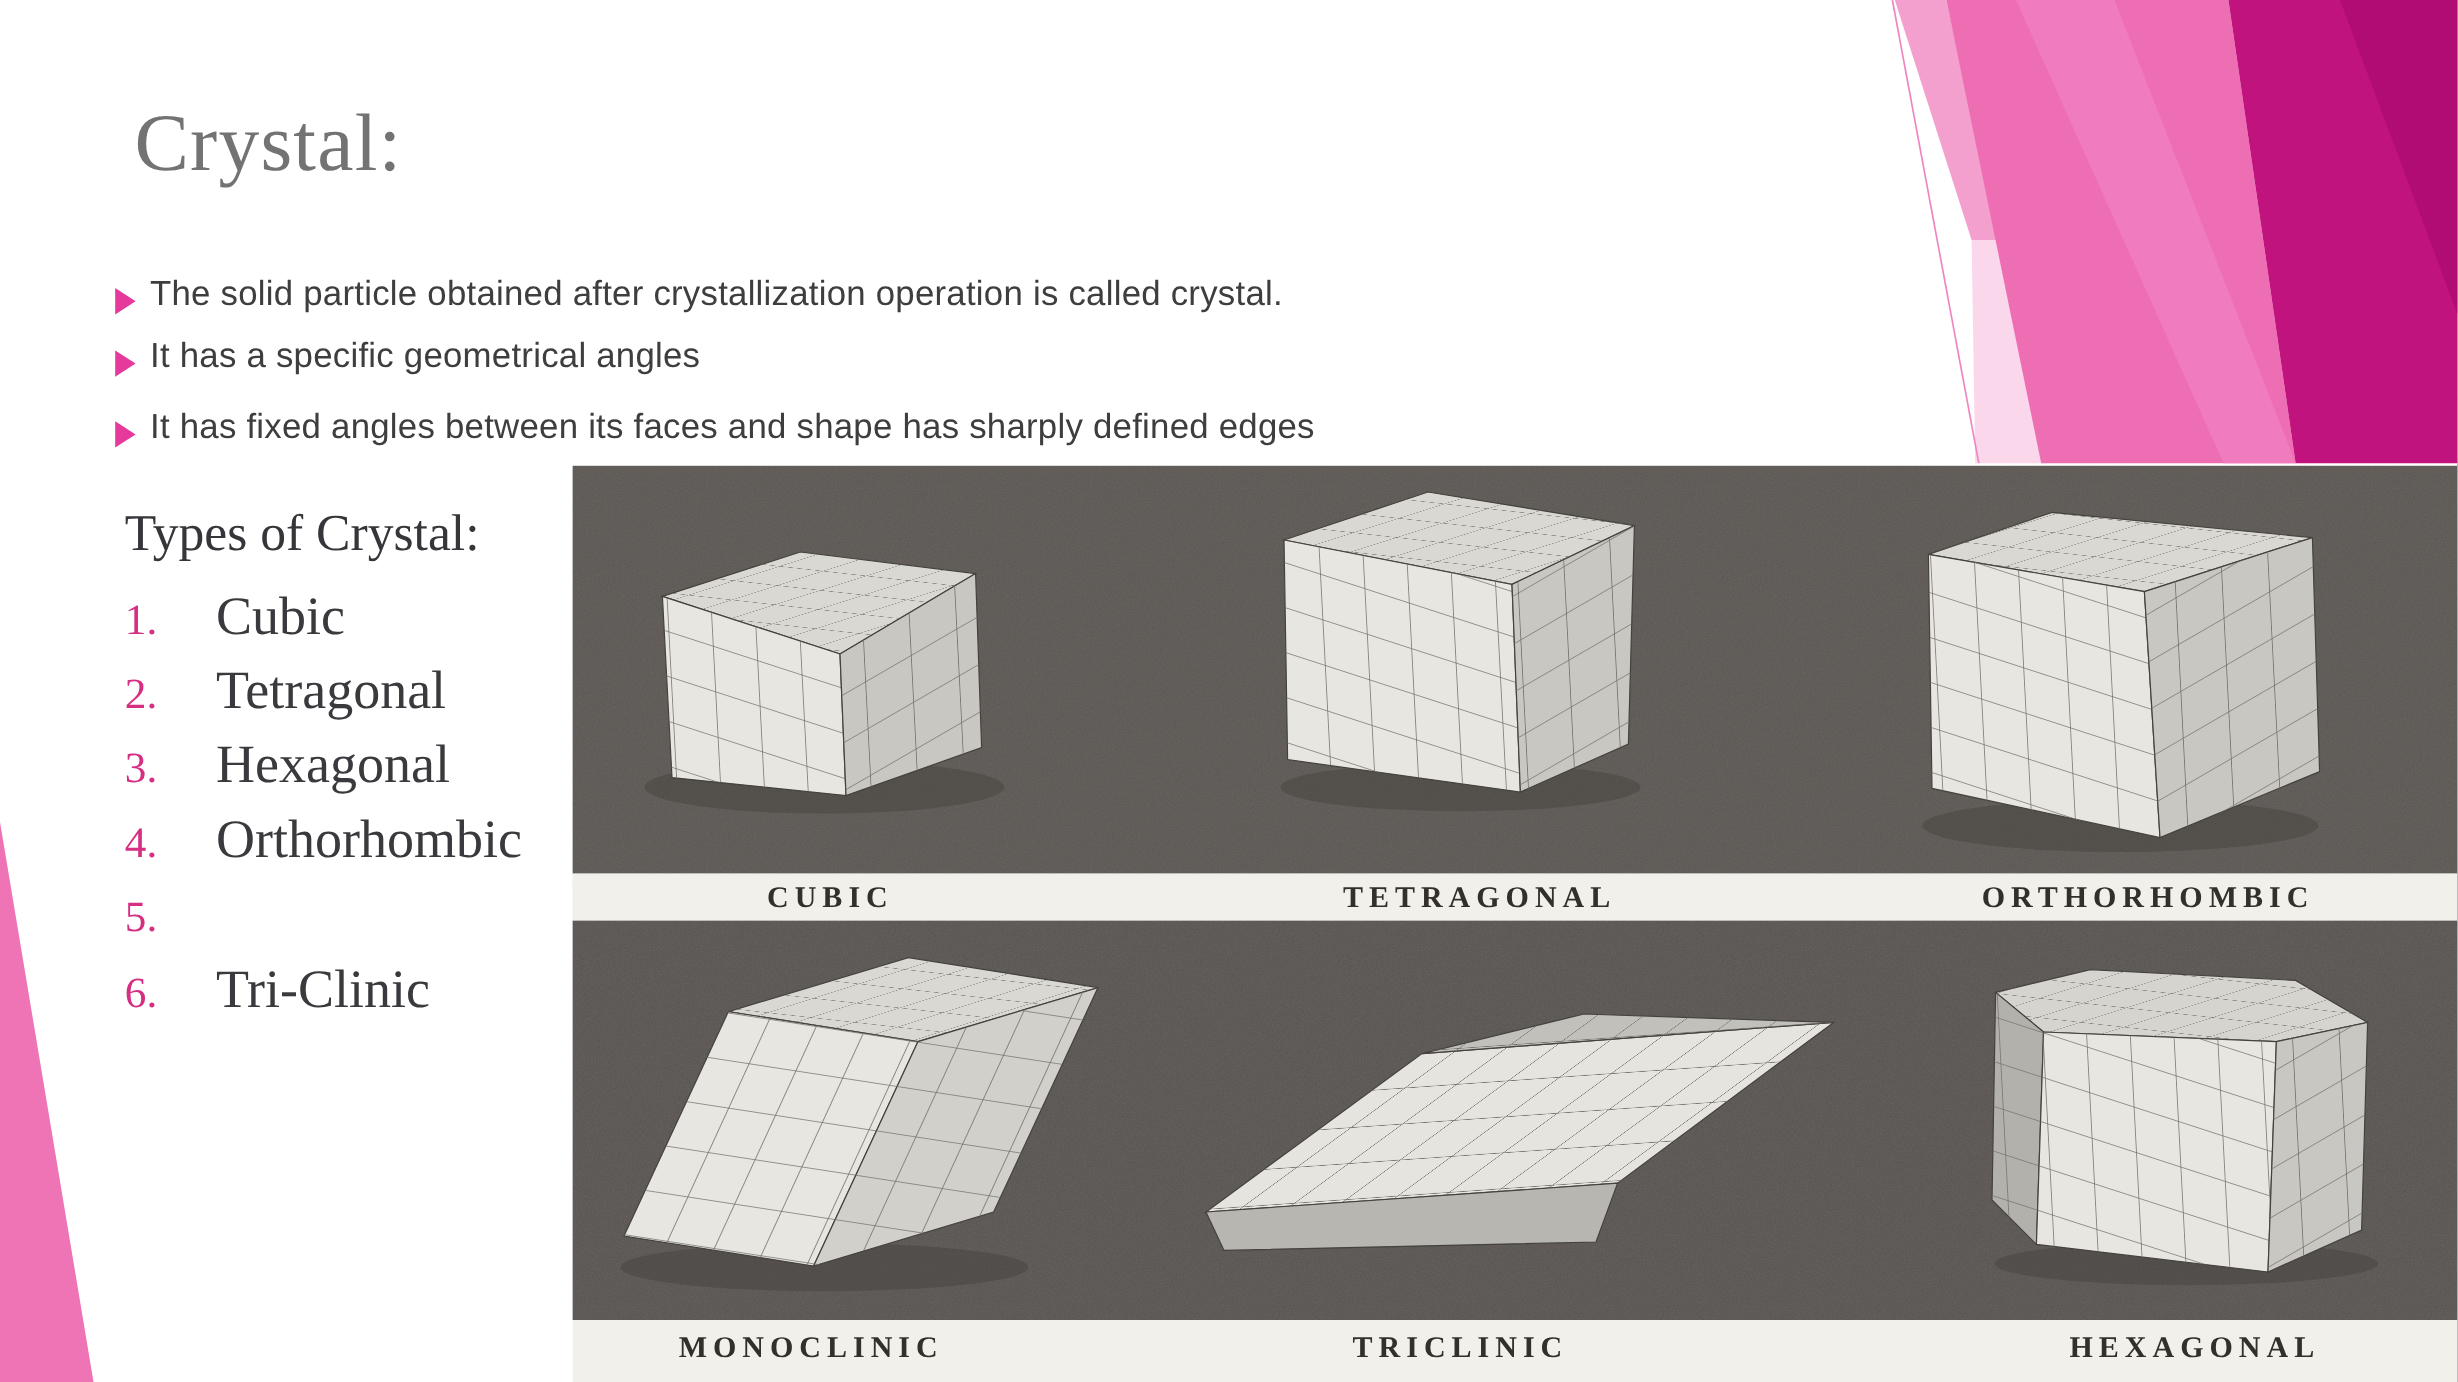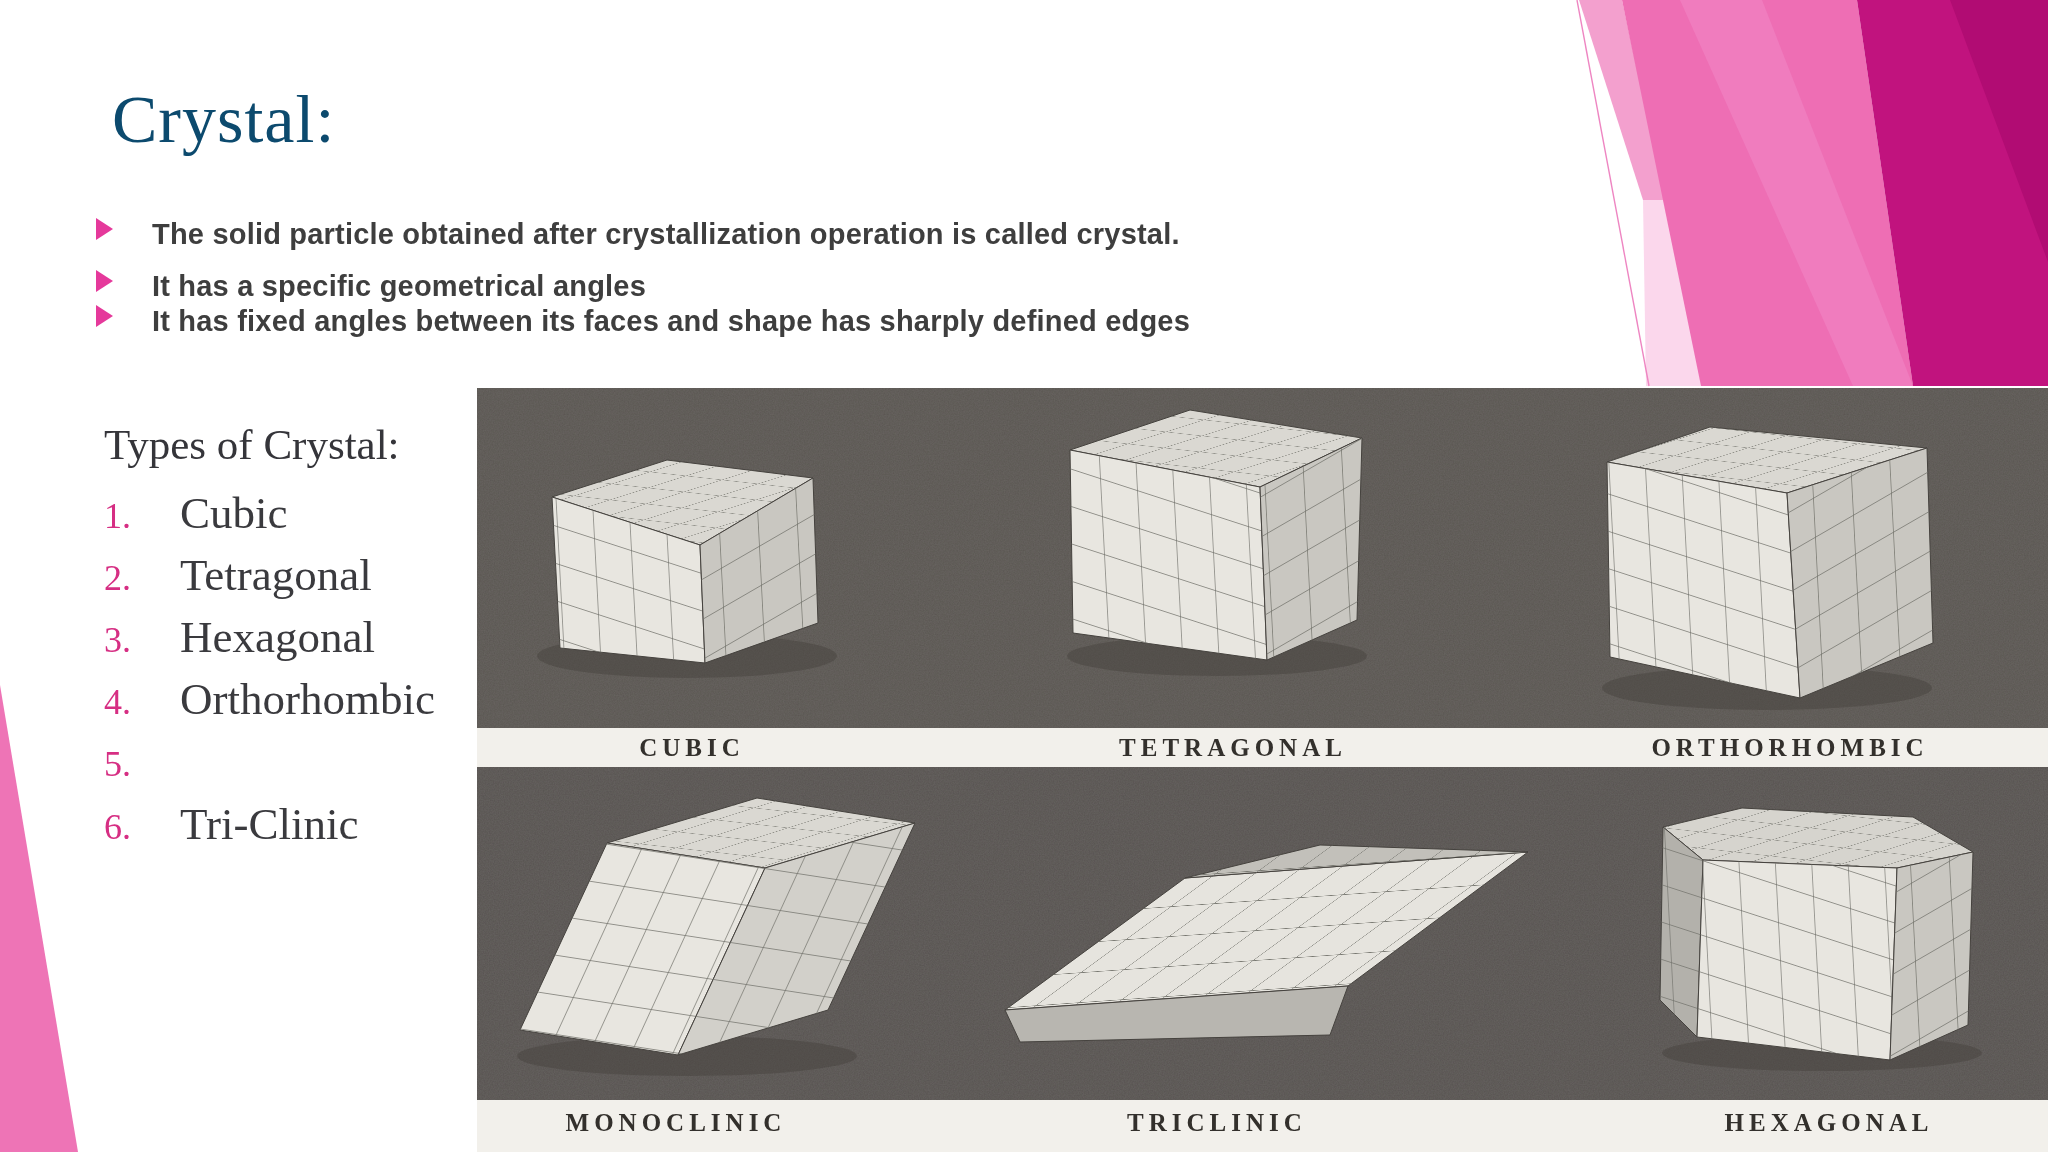--- a/index.html
+++ b/index.html
@@ -6,23 +6,23 @@
   .slide{
     position:relative;width:2048px;height:1152px;background:#ffffff;
     overflow:hidden;font-family:"Liberation Sans","DejaVu Sans",sans-serif;
   }
   .deco,.photo{position:absolute;pointer-events:none;}
   .deco{left:0;top:0;}
   .photo{left:477px;top:388px;}
   .title{
     position:absolute;left:112px;top:80px;
     font-family:"Liberation Serif","DejaVu Serif",serif;
-    font-size:68px;color:#0c4a6e;letter-spacing:1px;
-  }
-  .bullet{position:absolute;left:96px;display:flex;align-items:flex-start;gap:39px;height:44px;font-weight:bold;}
+    font-size:68px;color:#737373;letter-spacing:1px;
+  }
+  .bullet{position:absolute;left:96px;display:flex;align-items:flex-end;gap:12px;height:44px;}
   .tri{
     width:0;height:0;flex:0 0 auto;
     border-top:11px solid transparent;border-bottom:11px solid transparent;
     border-left:17px solid #e5399b;
   }
   .btext{font-size:29px;color:#3e3e3e;letter-spacing:0.2px;}
   .types-heading{
     position:absolute;left:104px;top:420px;
     font-family:"Liberation Serif","DejaVu Serif",serif;
     font-size:43px;color:#35353a;
@@ -65,21 +65,21 @@
   <div class="title">Crystal:</div>
 
   <div class="bullet" style="top:218px">
     <span class="tri"></span>
     <span class="btext">The solid particle obtained after crystallization operation is called crystal.</span>
   </div>
   <div class="bullet" style="top:270px">
     <span class="tri"></span>
     <span class="btext">It has a specific geometrical angles</span>
   </div>
-  <div class="bullet" style="top:305px">
+  <div class="bullet" style="top:329px">
     <span class="tri"></span>
     <span class="btext">It has fixed angles between its faces and shape has sharply defined edges</span>
   </div>
 
   <div class="types-heading">Types of Crystal:</div>
 
   <div class="trow" style="top:487px">
     <span class="tnum">1.</span>
     <span class="tlabel">Cubic</span>
   </div>

